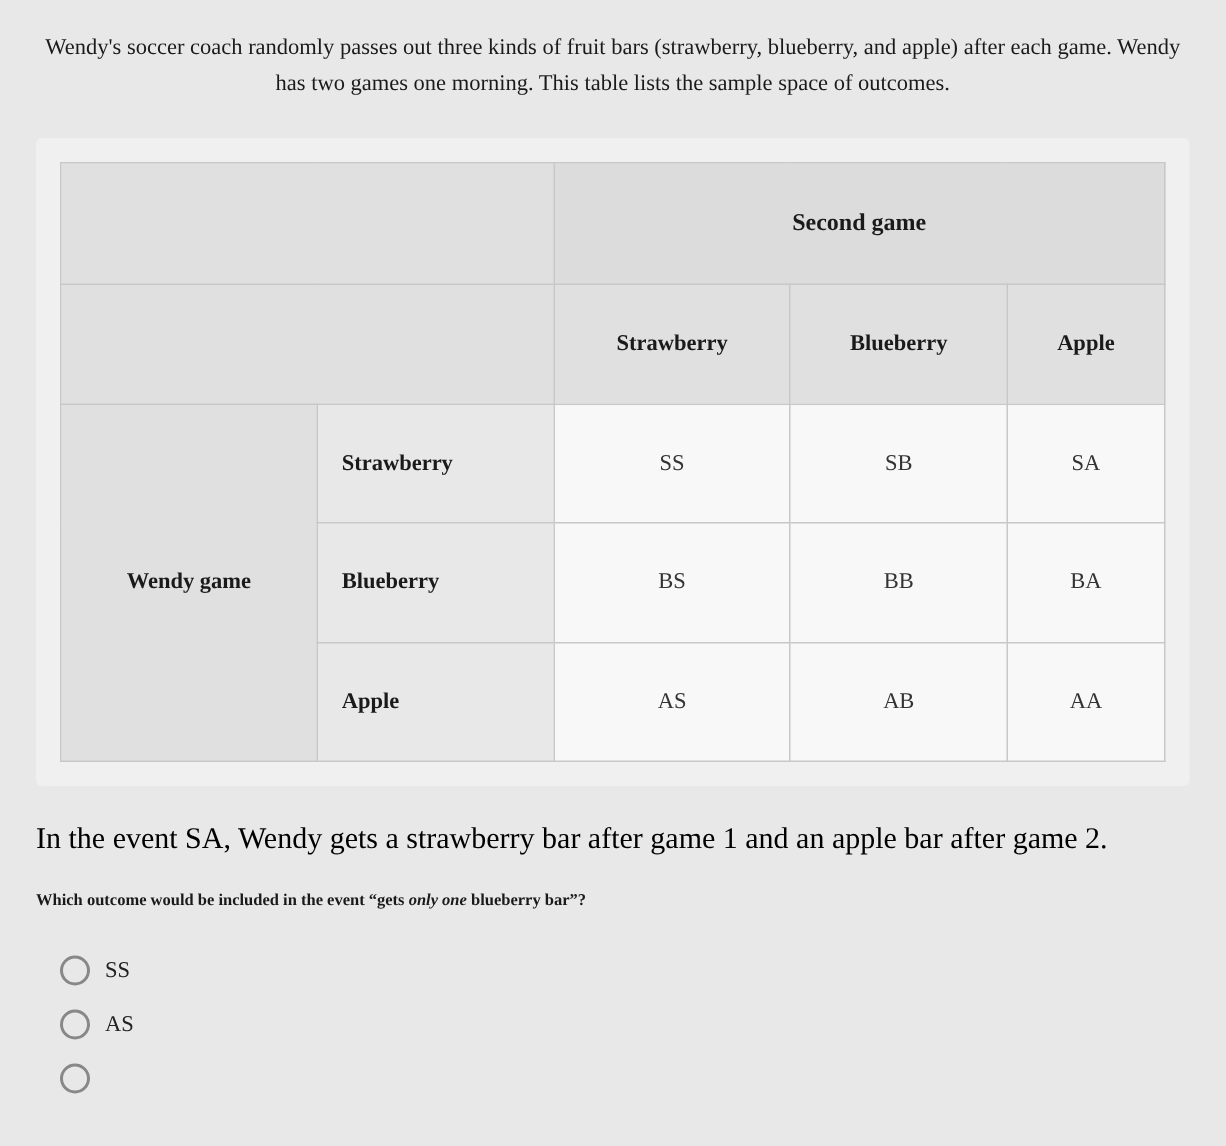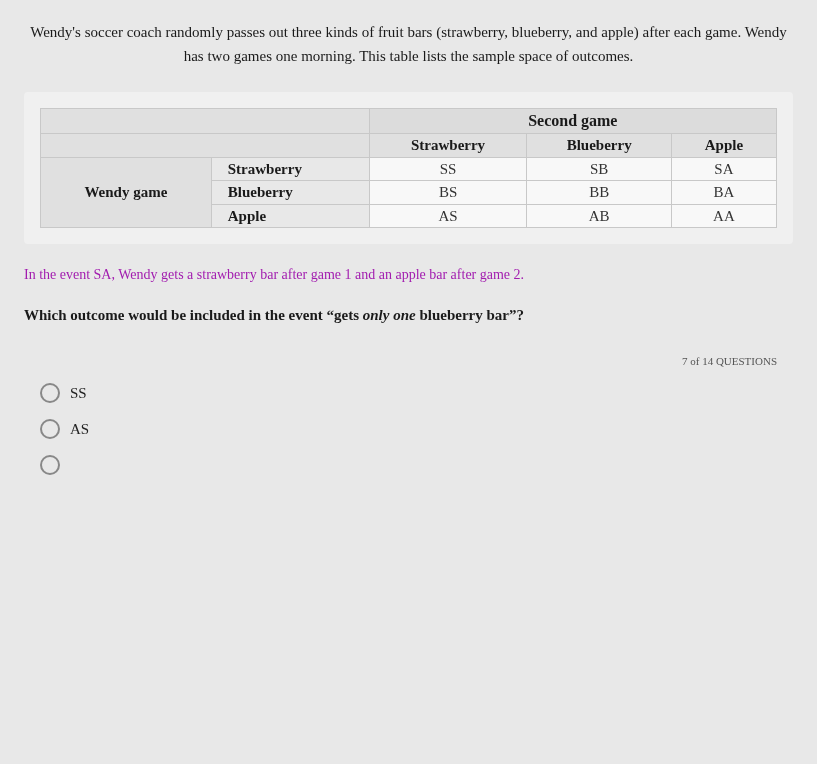--- a/index.html
+++ b/index.html
@@ -25,21 +25,21 @@
       padding: 16px;
       margin-bottom: 20px;
     }
     table {
       border-collapse: collapse;
       width: 100%;
       background: #f5f5f5;
     }
     th, td {
       border: 1px solid #c8c8c8;
-      padding: 0 16px;
+      padding: 28px 16px;
       text-align: center;
       font-size: 15px;
     }
     .second-game-header {
       font-weight: bold;
       font-size: 16px;
       background: #dcdcdc;
     }
     .col-header {
       font-weight: bold;
@@ -54,27 +54,27 @@
       background: #e0e0e0;
       font-weight: bold;
       vertical-align: middle;
       text-align: center;
     }
     .data-cell {
       background: #f8f8f8;
       color: #333;
     }
     .note-text {
-      font-size: 14px;
+      font-size: 20px;
       margin-bottom: 18px;
-      color: #a21caf;
+      color: #000000;
       line-height: 1.5;
     }
     .question-text {
-      font-size: 15px;
+      font-size: 11px;
       font-weight: bold;
       margin-bottom: 16px;
       line-height: 1.6;
     }
     .question-text em {
       font-style: italic;
     }
     .answer-section {
       background: #e8e8e8;
       padding: 10px 16px 16px 16px;
@@ -156,21 +156,20 @@
   </table>
 </div>
 
 <p class="note-text">In the event SA, Wendy gets a strawberry bar after game 1 and an apple bar after game 2.</p>
 
 <p class="question-text">
   Which outcome would be included in the event “gets <em>only one</em> blueberry bar”?
 </p>
 
 <div class="answer-section">
-  <div class="question-counter">7 of 14 QUESTIONS</div>
 
   <div class="radio-option">
     <span class="radio-circle"></span>
     <span class="radio-label">SS</span>
   </div>
 
   <div class="radio-option">
     <span class="radio-circle"></span>
     <span class="radio-label">AS</span>
   </div>

